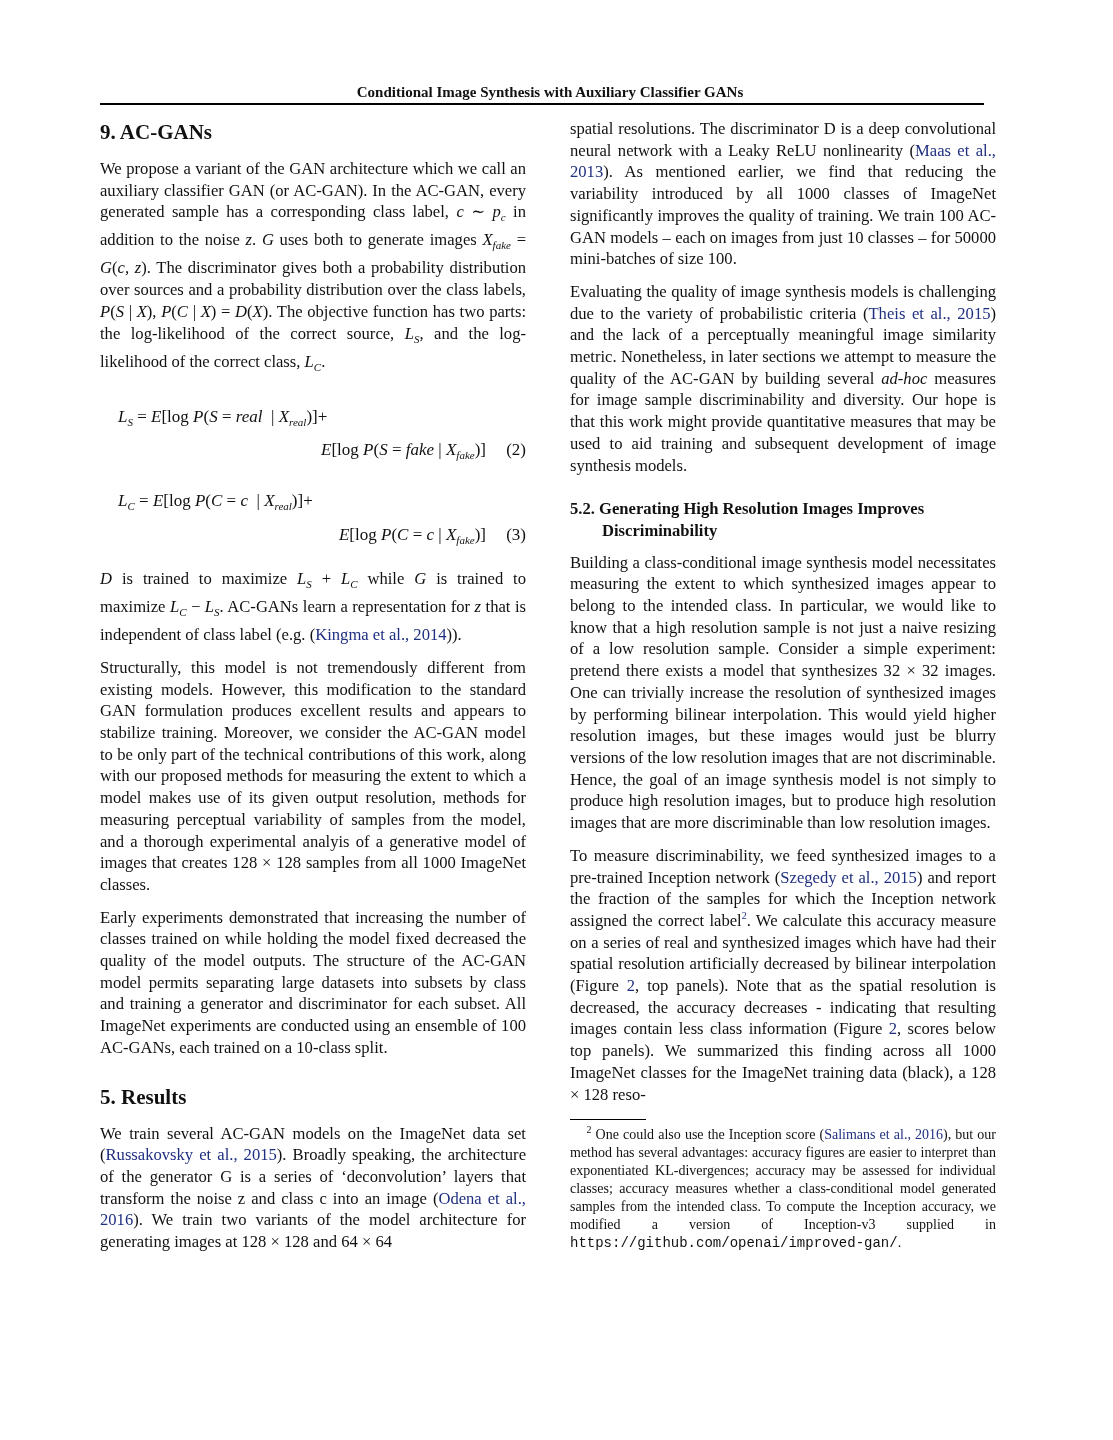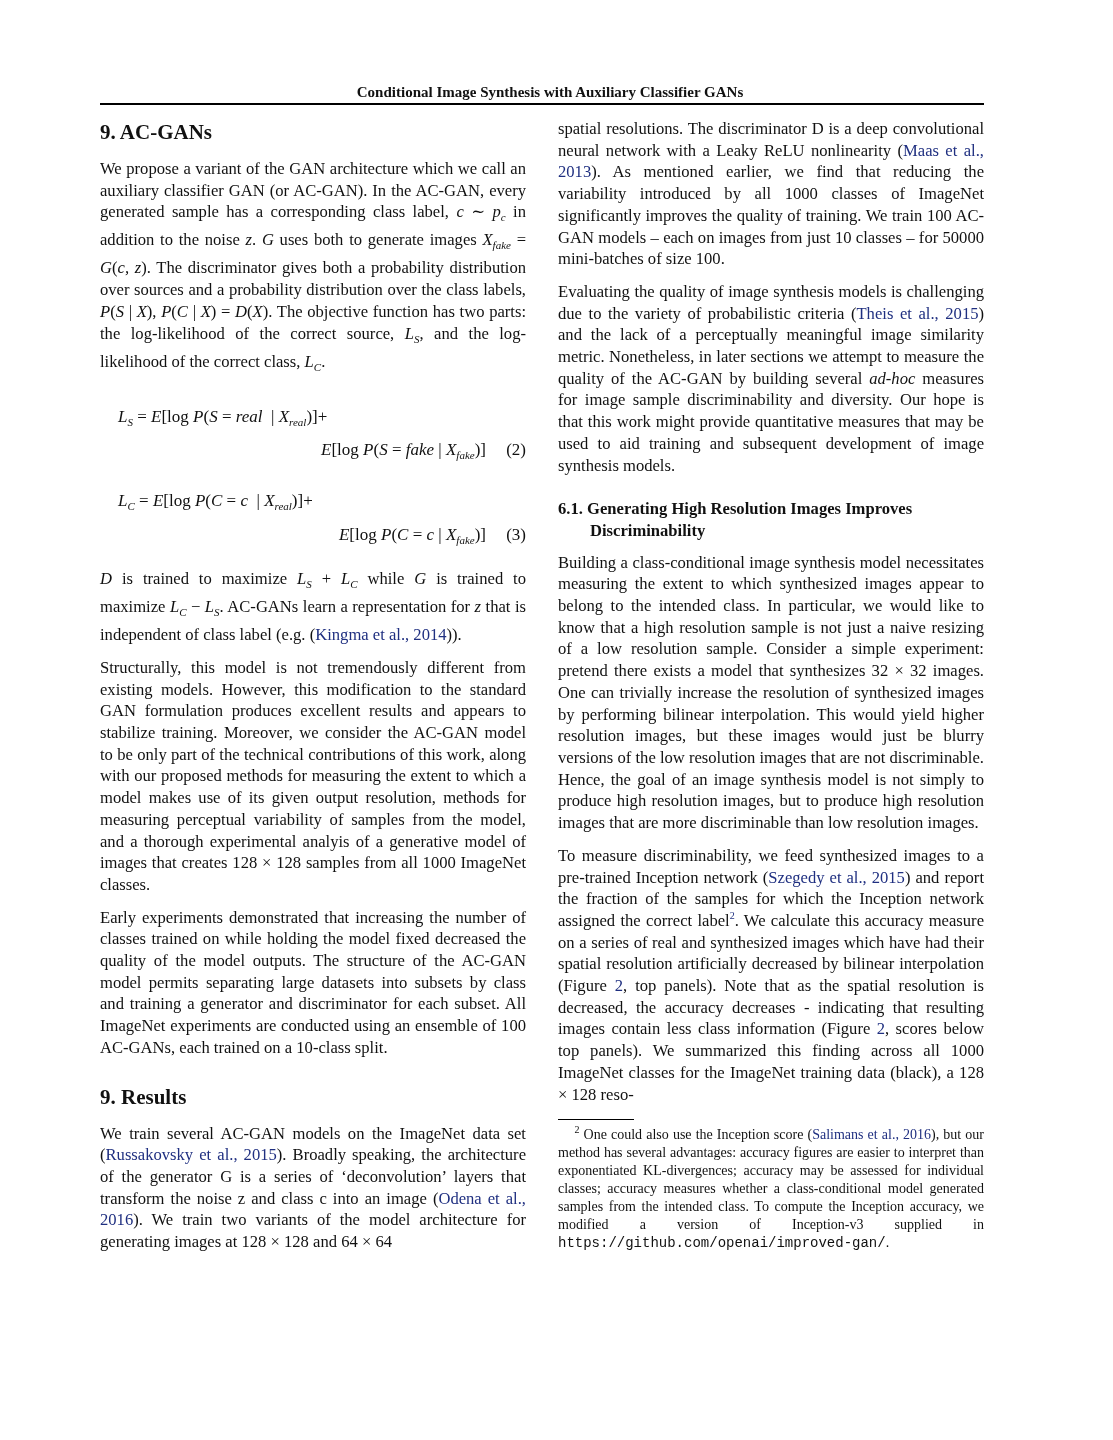--- a/index.html
+++ b/index.html
@@ -3,21 +3,21 @@
 <meta charset="utf-8">
 <style>
   html, body { margin: 0; padding: 0; background: #ffffff; }
   body { width: 1113px; height: 1440px; position: relative; overflow: hidden;
          font-family: "Liberation Serif", "DejaVu Serif", serif; color: #111; }
   .running-head { position: absolute; left: 108px; top: 83px; width: 884px; text-align: center;
                   font-weight: bold; font-size: 15px; line-height: 18px; }
   .head-rule { position: absolute; left: 100px; top: 103px; width: 884px; height: 2px; background: #000; }
   .col { position: absolute; top: 118px; width: 426px; font-size: 16.6px; line-height: 21.7px; }
   .col-left { left: 100px; }
-  .col-right { left: 558px; }
+  .col-right { left: 570px; }
   p { margin: 0 0 11px 0; text-align: justify; hyphens: manual; }
   h2 { font-size: 21px; font-weight: bold; margin: 0 0 12px 0; line-height: 28px; }
   h3 { font-size: 16.6px; font-weight: bold; margin: 0 0 10px 0; line-height: 21.7px;
        padding-left: 32px; text-indent: -32px; }
   .cite { color: #1f2f80; }
   i, .math { font-style: italic; text-align: right; }
   .eq-block { margin: 24px 0 14px 0; font-size: 17px; line-height: 28px; }
   .eq-line1 { padding-left: 18px; }
   .eq-line2 { text-align: right; padding-right: 0; }
   .eq-num { display: inline-block; width: 40px; text-align: right; font-style: normal; }
@@ -47,30 +47,30 @@
   <div class="eq-block" style="margin-top:18px;">
     <div class="eq-line1"><span class="math">L<sub>C</sub></span> = <span class="math">E</span>[log <span class="math">P</span>(<span class="math">C</span> = <span class="math">c</span> &nbsp;| <span class="math">X<sub>real</sub></span>)]+</div>
     <div class="eq-line2"><span class="math">E</span>[log <span class="math">P</span>(<span class="math">C</span> = <span class="math">c</span> | <span class="math">X<sub>fake</sub></span>)]<span class="eq-num">(3)</span></div>
   </div>
 
   <p><span class="math">D</span> is trained to maximize <span class="math">L<sub>S</sub></span> + <span class="math">L<sub>C</sub></span> while <span class="math">G</span> is trained to maximize <span class="math">L<sub>C</sub></span> − <span class="math">L<sub>S</sub></span>. AC-GANs learn a representation for <span class="math">z</span> that is independent of class label (e.g. (<span class="cite">Kingma et al., 2014</span>)).</p>
 
   <p>Structurally, this model is not tremendously different from existing models. However, this modification to the standard GAN formulation produces excellent results and appears to stabilize training. Moreover, we consider the AC-GAN model to be only part of the technical contributions of this work, along with our proposed methods for measuring the extent to which a model makes use of its given output resolution, methods for measuring perceptual variability of samples from the model, and a thorough experimental analyis of a generative model of images that creates 128 × 128 samples from all 1000 ImageNet classes.</p>
   <p>Early experiments demonstrated that increasing the number of classes trained on while holding the model fixed decreased the quality of the model outputs. The structure of the AC-GAN model permits separating large datasets into subsets by class and training a generator and discriminator for each subset. All ImageNet experiments are conducted using an ensemble of 100 AC-GANs, each trained on a 10-class split.</p>
 
-  <h2 class="sec-gap">9. Results</h2>
+  <h2 class="sec-gap">5. Results</h2>
   <p><span>We train several AC-GAN models on the ImageNet data set (</span><span class="cite">Russakovsky et al., 2015</span><span>). Broadly speaking, the architecture of the generator G is a series of ‘deconvolution’ layers that transform the noise z and class c into an image (</span><span class="cite">Odena et al., 2016</span><span>). We train two variants of the model architecture for generating images at 128 × 128 and 64 × 64</span></p>
 </div>
 
 <div class="col col-right">
   <p><span>spatial resolutions. The discriminator D is a deep convolutional neural network with a Leaky ReLU nonlinearity (</span><span class="cite">Maas et al., 2013</span><span>). As mentioned earlier, we find that reducing the variability introduced by all 1000 classes of ImageNet significantly improves the quality of training. We train 100 AC-GAN models – each on images from just 10 classes – for 50000 mini-batches of size 100.</span></p>
 
   <p><span>Evaluating the quality of image synthesis models is challenging due to the variety of probabilistic criteria (</span><span class="cite">Theis et al., 2015</span><span>) and the lack of a perceptually meaningful image similarity metric. Nonetheless, in later sections we attempt to measure the quality of the AC-GAN by building several </span><i>ad-hoc</i><span> measures for image sample discriminability and diversity. Our hope is that this work might provide quantitative measures that may be used to aid training and subsequent development of image synthesis models.</span></p>
 
-  <h3 class="sec-gap" style="margin-top:22px;">6.1. Generating High Resolution Images Improves Discriminability</h3>
+  <h3 class="sec-gap" style="margin-top:22px;">5.2. Generating High Resolution Images Improves Discriminability</h3>
 
   <p>Building a class-conditional image synthesis model necessitates measuring the extent to which synthesized images appear to belong to the intended class. In particular, we would like to know that a high resolution sample is not just a naive resizing of a low resolution sample. Consider a simple experiment: pretend there exists a model that synthesizes 32 × 32 images. One can trivially increase the resolution of synthesized images by performing bilinear interpolation. This would yield higher resolution images, but these images would just be blurry versions of the low resolution images that are not discriminable. Hence, the goal of an image synthesis model is not simply to produce high resolution images, but to produce high resolution images that are more discriminable than low resolution images.</p>
 
   <p><span>To measure discriminability, we feed synthesized images to a pre-trained Inception network (</span><span class="cite">Szegedy et al., 2015</span><span>) and report the fraction of the samples for which the Inception network assigned the correct label</span><span class="fn-mark cite">2</span><span>. We calculate this accuracy measure on a series of real and synthesized images which have had their spatial resolution artificially decreased by bilinear interpolation (Figure </span><span class="cite">2</span><span>, top panels). Note that as the spatial resolution is decreased, the accuracy decreases - indicating that resulting images contain less class information (Figure </span><span class="cite">2</span><span>, scores below top panels). We summarized this finding across all 1000 ImageNet classes for the ImageNet training data (black), a 128 × 128 reso-</span></p>
 
   <div class="footnote-rule"></div>
   <p class="footnote">&nbsp;&nbsp;&nbsp;&nbsp;<span class="fn-mark">2</span><span> One could also use the Inception score (</span><span class="cite">Salimans et al., 2016</span><span>), but our method has several advantages: accuracy figures are easier to interpret than exponentiated KL-divergences; accuracy may be assessed for individual classes; accuracy measures whether a class-conditional model generated samples from the intended class. To compute the Inception accuracy, we modified a version of Inception-v3 supplied in </span><span class="mono">https://github.com/openai/improved-gan/</span><span>.</span></p>
 </div>
 
 </body></html>

